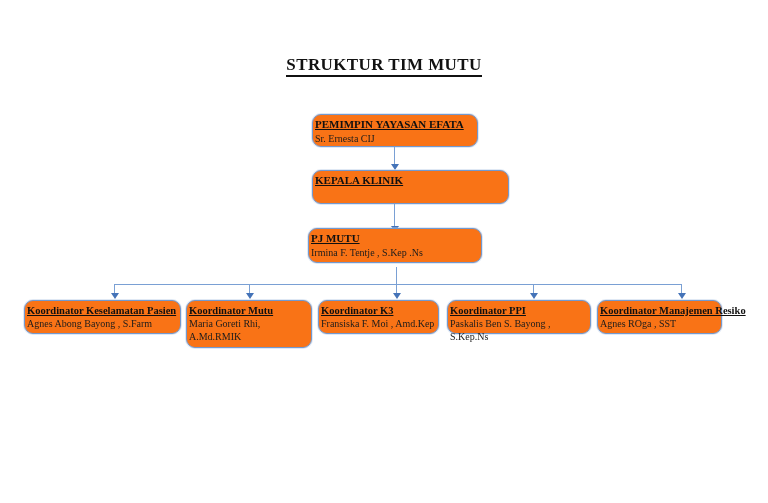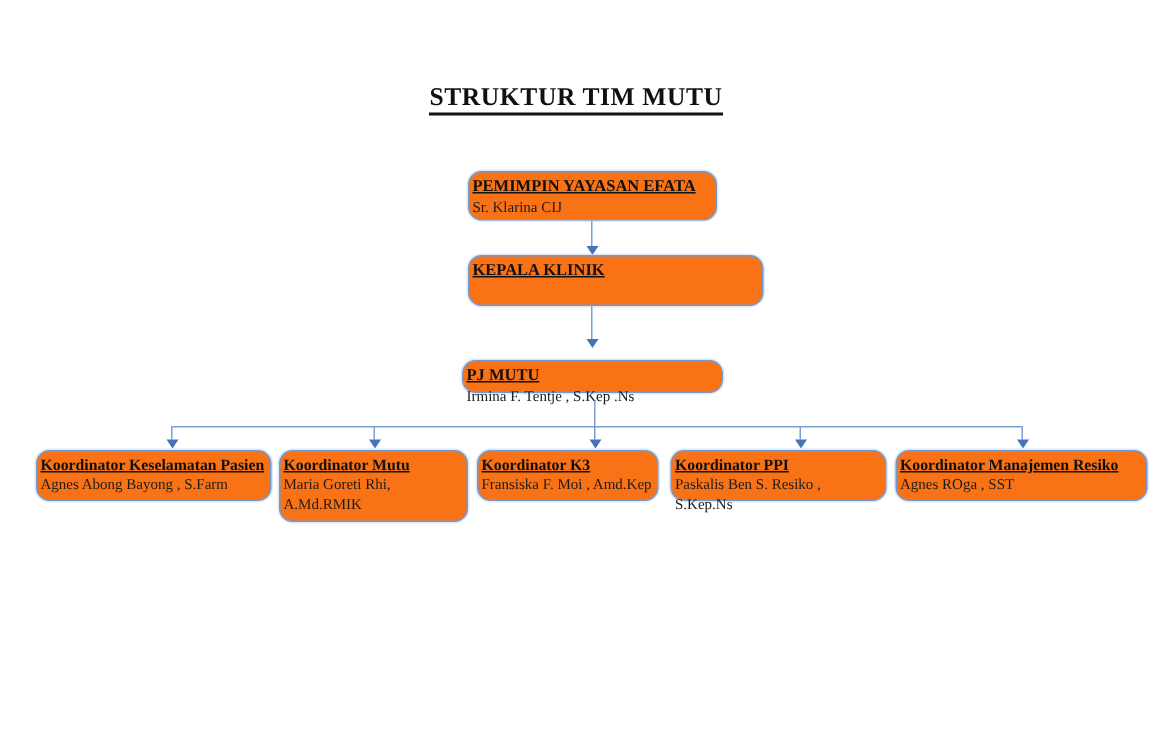--- a/index.html
+++ b/index.html
@@ -38,34 +38,34 @@
 <body>
 
 <div class="stage">
 
   <div class="title-wrap">
     <span class="title">STRUKTUR TIM MUTU</span>
   </div>
 
   <div class="orgbox" style="left:312px; top:114px; width:166px; height:33px;">
     <div class="role">PEMIMPIN YAYASAN EFATA</div>
-    <div class="name">Sr. Klarina CIJ</div>
+    <div class="name">Sr. Ernesta CIJ</div>
   </div>
 
   <div class="vline" style="left:394px; top:147px; height:17px;"></div>
   <div class="arrowhead" style="left:391px; top:164px;"></div>
 
   <div class="orgbox" style="left:312px; top:170px; width:197px; height:34px;">
     <div class="role">KEPALA KLINIK</div>
   </div>
 
   <div class="vline" style="left:394px; top:204px; height:22px;"></div>
   <div class="arrowhead" style="left:391px; top:226px;"></div>
 
-  <div class="orgbox" style="left:308px; top:240px; width:174px; height:22px;">
+  <div class="orgbox" style="left:308px; top:228px; width:174px; height:35px;">
     <div class="role">PJ MUTU</div>
     <div class="name">Irmina F. Tentje , S.Kep .Ns</div>
   </div>
 
   <div class="vline" style="left:396px; top:267px; height:17px;"></div>
   <div class="hline" style="left:114px; top:284px; width:567px;"></div>
 
   <div class="vline" style="left:114px; top:284px; height:9px;"></div>
   <div class="arrowhead" style="left:111px; top:293px;"></div>
 
@@ -91,21 +91,21 @@
     <div class="name">Agnes Abong Bayong , S.Farm</div>
   </div>
 
   <div class="orgbox" style="left:318px; top:300px; width:121px; height:34px;font-family:Liberation Serif, serif;">
     <div class="role" style="font-size:10.5px;">Koordinator K3</div>
     <div class="name">Fransiska F. Moi , Amd.Kep</div>
   </div>
 
   <div class="orgbox" style="left:447px; top:300px; width:144px; height:34px;">
     <div class="role" style="font-size:10.5px;font-family:Liberation Serif, serif;">Koordinator PPI</div>
-    <div class="name">Paskalis Ben S. Resiko , S.Kep.Ns</div>
+    <div class="name">Paskalis Ben S. Bayong , S.Kep.Ns</div>
   </div>
 
-  <div class="orgbox" style="left:597px; top:300px; width:168px; height:34px;">
+  <div class="orgbox" style="left:597px; top:300px; width:125px; height:34px;">
     <div class="role" style="font-size:10.5px;">Koordinator Manajemen Resiko</div>
     <div class="name">Agnes ROga , SST</div>
   </div>
 
 </div>
 
 </body></html>

